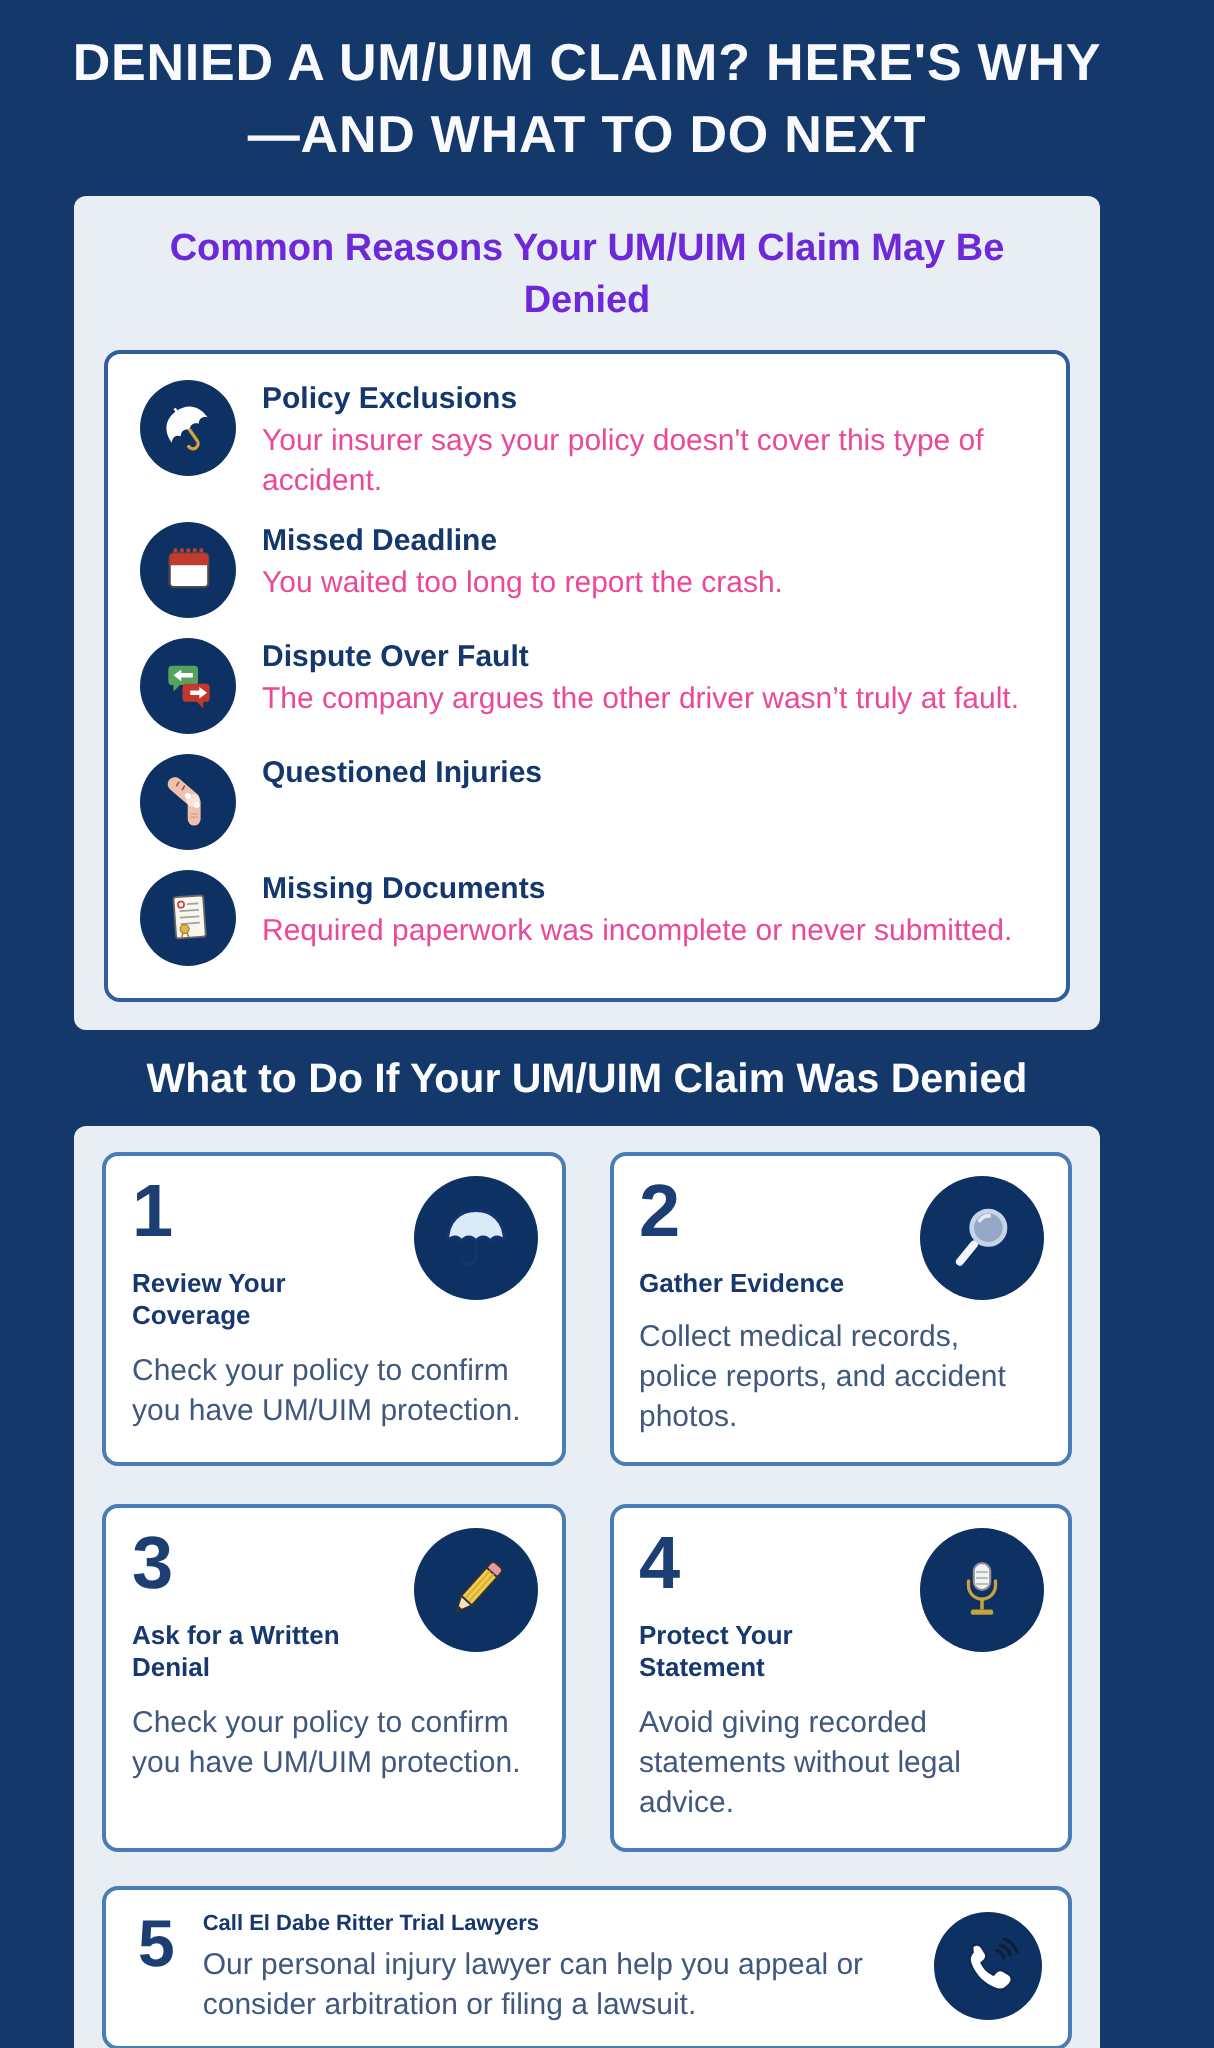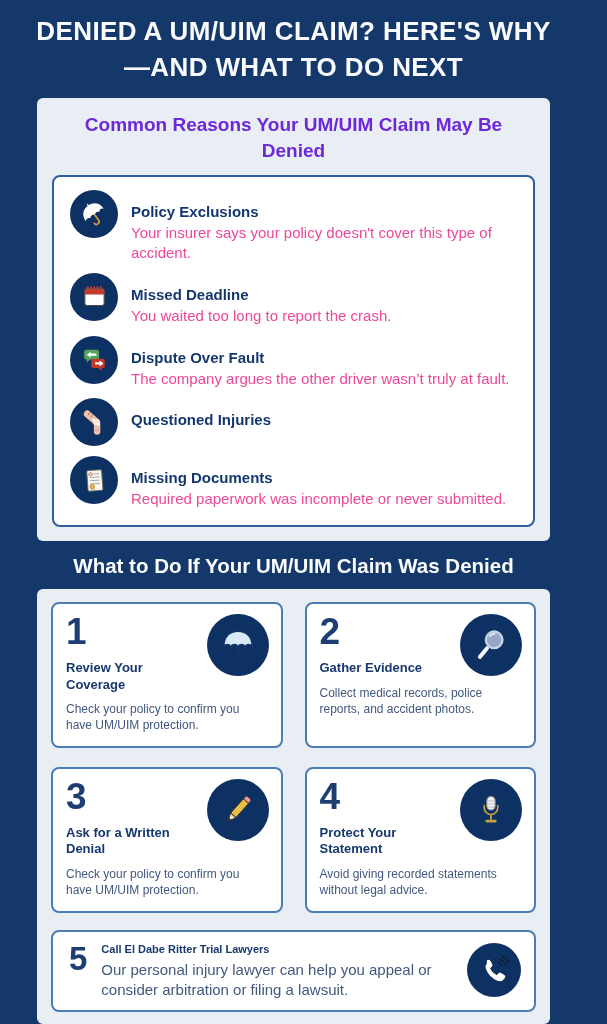--- a/index.html
+++ b/index.html
@@ -32,21 +32,21 @@
   }
   .reasons-card {
     background: #FFFFFF; border: 2px solid #2E5E9E; border-radius: 8px;
     padding: 13px 16px 6px;
   }
   .reason { display: flex; align-items: flex-start; gap: 13px; margin-bottom: 10px; }
   .icon-circle {
     width: 48px; height: 48px; border-radius: 50%; background: #0E3163;
     display: flex; align-items: center; justify-content: center; flex: none;
   }
-  .reason-text { padding-top: 1px; margin-top: 12px; }
+  .reason-text { padding-top: 1px; }
   .reason-title { font-size: 15px; font-weight: bold; color: #14386E; margin-bottom: 3px; }
   .reason-desc { font-size: 15px; color: #ec4899; line-height: 1.32; max-width: 430px; }
 
   
   .steps-title {
     color: #FBFCFE; font-size: 20.5px; font-weight: bold; text-align: center;
     margin: 13px 0 11px;
   }
   .steps-panel { padding: 13px 14px 12px; }
   .steps-grid {
@@ -59,21 +59,21 @@
   .step-number { font-size: 37px; font-weight: bold; color: #1C3E73; line-height: 1.1; }
   .step-icon {
     position: absolute; top: 10px; right: 12px;
     width: 62px; height: 62px; border-radius: 50%; background: #0E3163;
     display: flex; align-items: center; justify-content: center;
   }
   .step-title {
     font-size: 13px; font-weight: bold; color: #16386E; line-height: 1.28;
     margin: 7px 0 9px; padding-right: 66px;
   }
-  .step-desc { font-size: 12px; color: #41587E; line-height: 1.33; }
+  .step-desc { font-size: 15px; color: #41587E; line-height: 1.33; }
 
   .step-card-wide {
     display: flex; align-items: flex-start; gap: 14px;
     background: #FFFFFF; border: 2px solid #4A7DB5; border-radius: 8px;
     padding: 9px 13px 10px 16px; min-height: 74px;
   }
   .step-card-wide .step-number { font-size: 33px; }
   .wide-text { flex: 1; padding-top: 2px; }
   .wide-title { font-size: 11px; font-weight: bold; color: #16386E; margin-bottom: 5px; }
   .wide-desc { font-size: 15px; color: #41587E; line-height: 1.33; max-width: 370px; }

